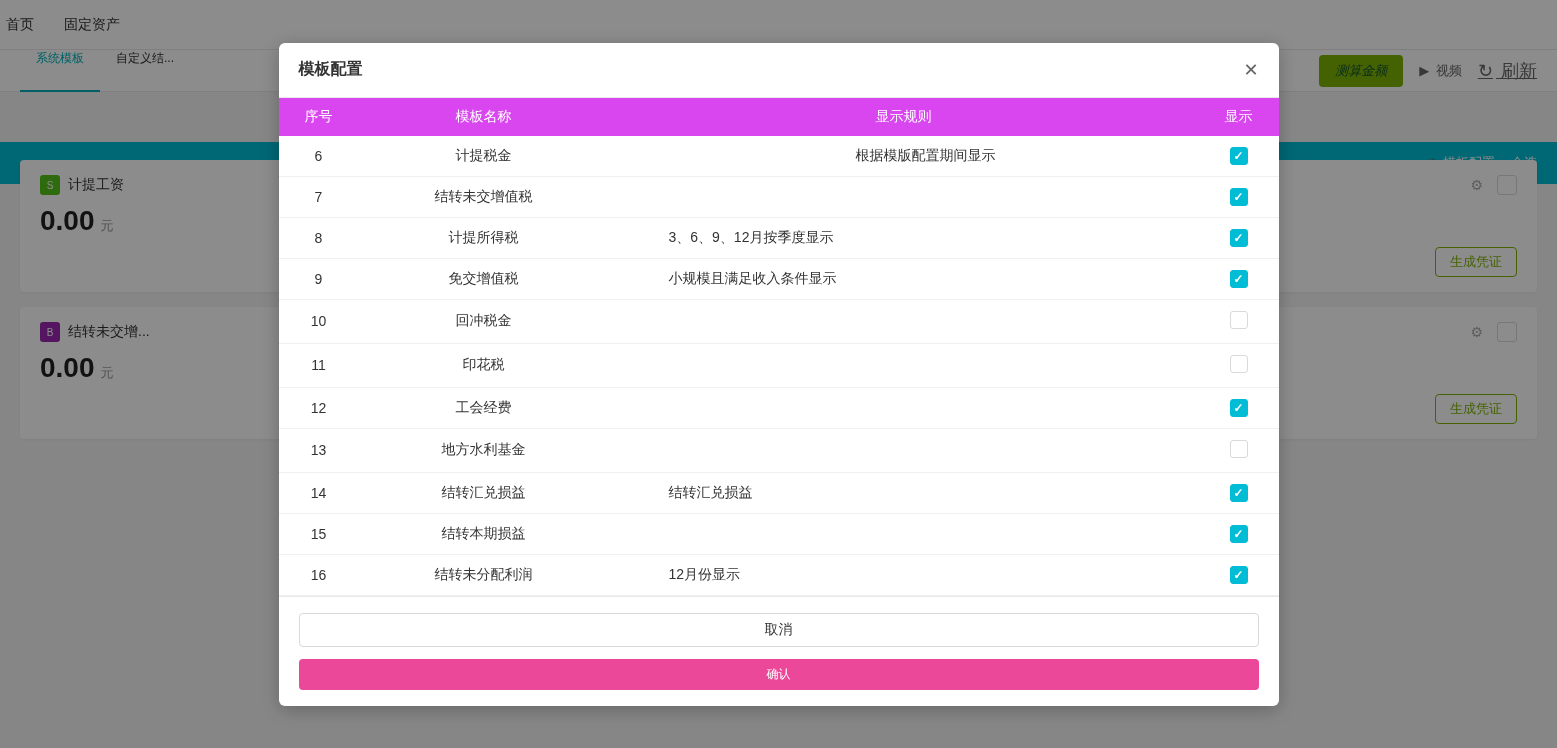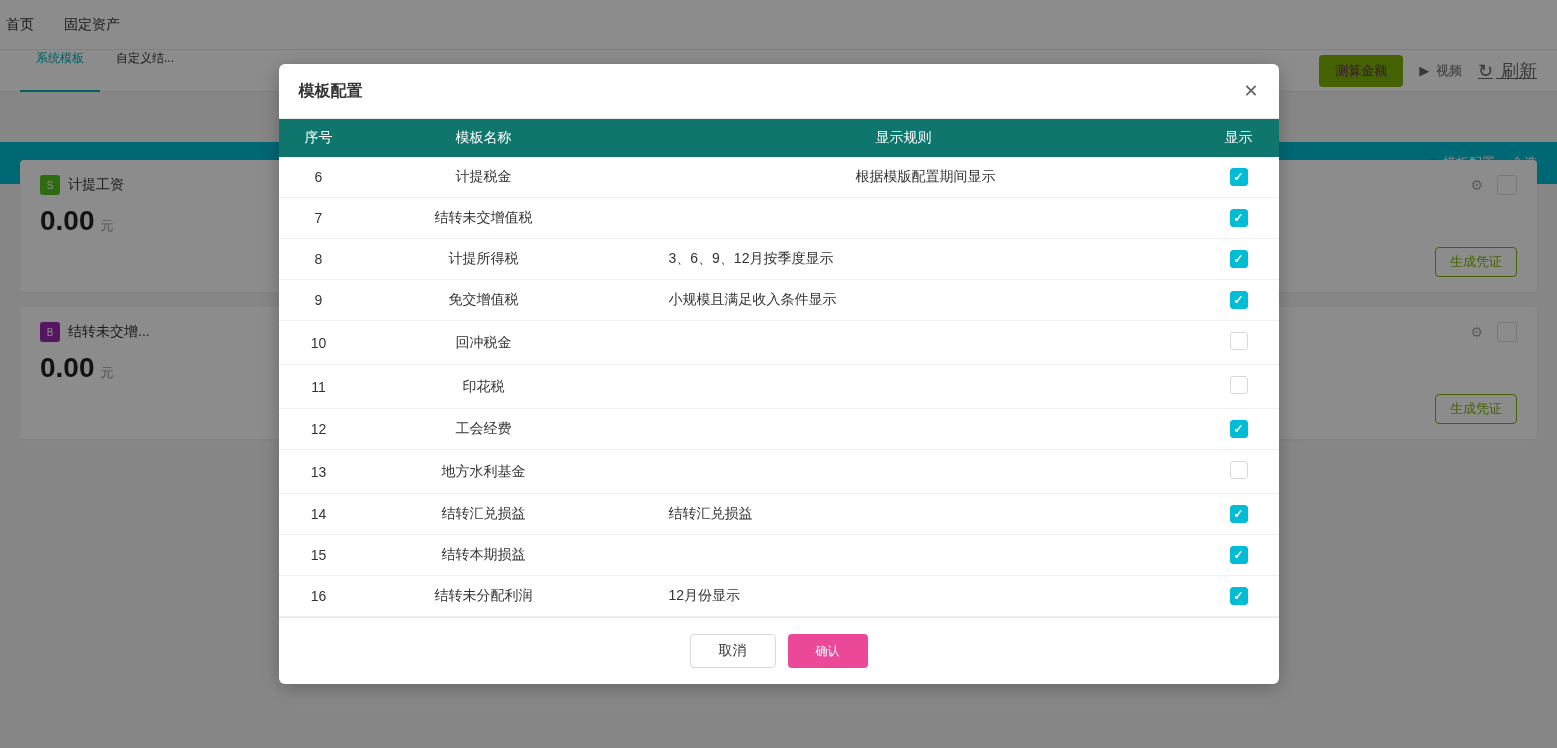--- a/index.html
+++ b/index.html
@@ -60,26 +60,27 @@
       cursor: pointer;
       color: #333;
       font-size: 12px;
     }
     .sub-nav-tab.active {
       color: #00b0b9;
       border-bottom: 2px solid #00b0b9;
     }
     .btn-calc {
       background: #7cb305;
-      color: #701a75;
+      color: #14532d;
       border: none;
       padding: 7px 16px;
       border-radius: 4px;
       cursor: pointer;
       font-size: 13px;
+      font-style: italic;
     }
     .btn-video {
       color: #666;
       cursor: pointer;
       font-size: 13px;
     }
     .btn-refresh {
       color: #666;
       cursor: pointer;
       font-size: 18px;
@@ -190,20 +191,21 @@
     }
     .modal-body {
       padding: 0;
     }
     .modal-footer {
       padding: 16px 20px;
       display: flex;
       justify-content: center;
       gap: 12px;
       border-top: 1px solid #e8e8e8;
+      flex-direction: column;
     }
     .btn-cancel {
       border: 1px solid #d9d9d9;
       background: #fff;
       color: #333;
       padding: 7px 28px;
       border-radius: 4px;
       cursor: pointer;
       font-size: 14px;
     }
@@ -216,21 +218,21 @@
       cursor: pointer;
       font-size: 12px;
     }
 
     
     .config-table {
       width: 100%;
       border-collapse: collapse;
     }
     .config-table thead tr {
-      background: #0f766e;
+      background: #d946ef;
     }
     .config-table thead th {
       color: #fff;
       padding: 10px 16px;
       text-align: center;
       font-weight: normal;
       font-size: 14px;
     }
     .config-table thead th:first-child {
       width: 80px;

